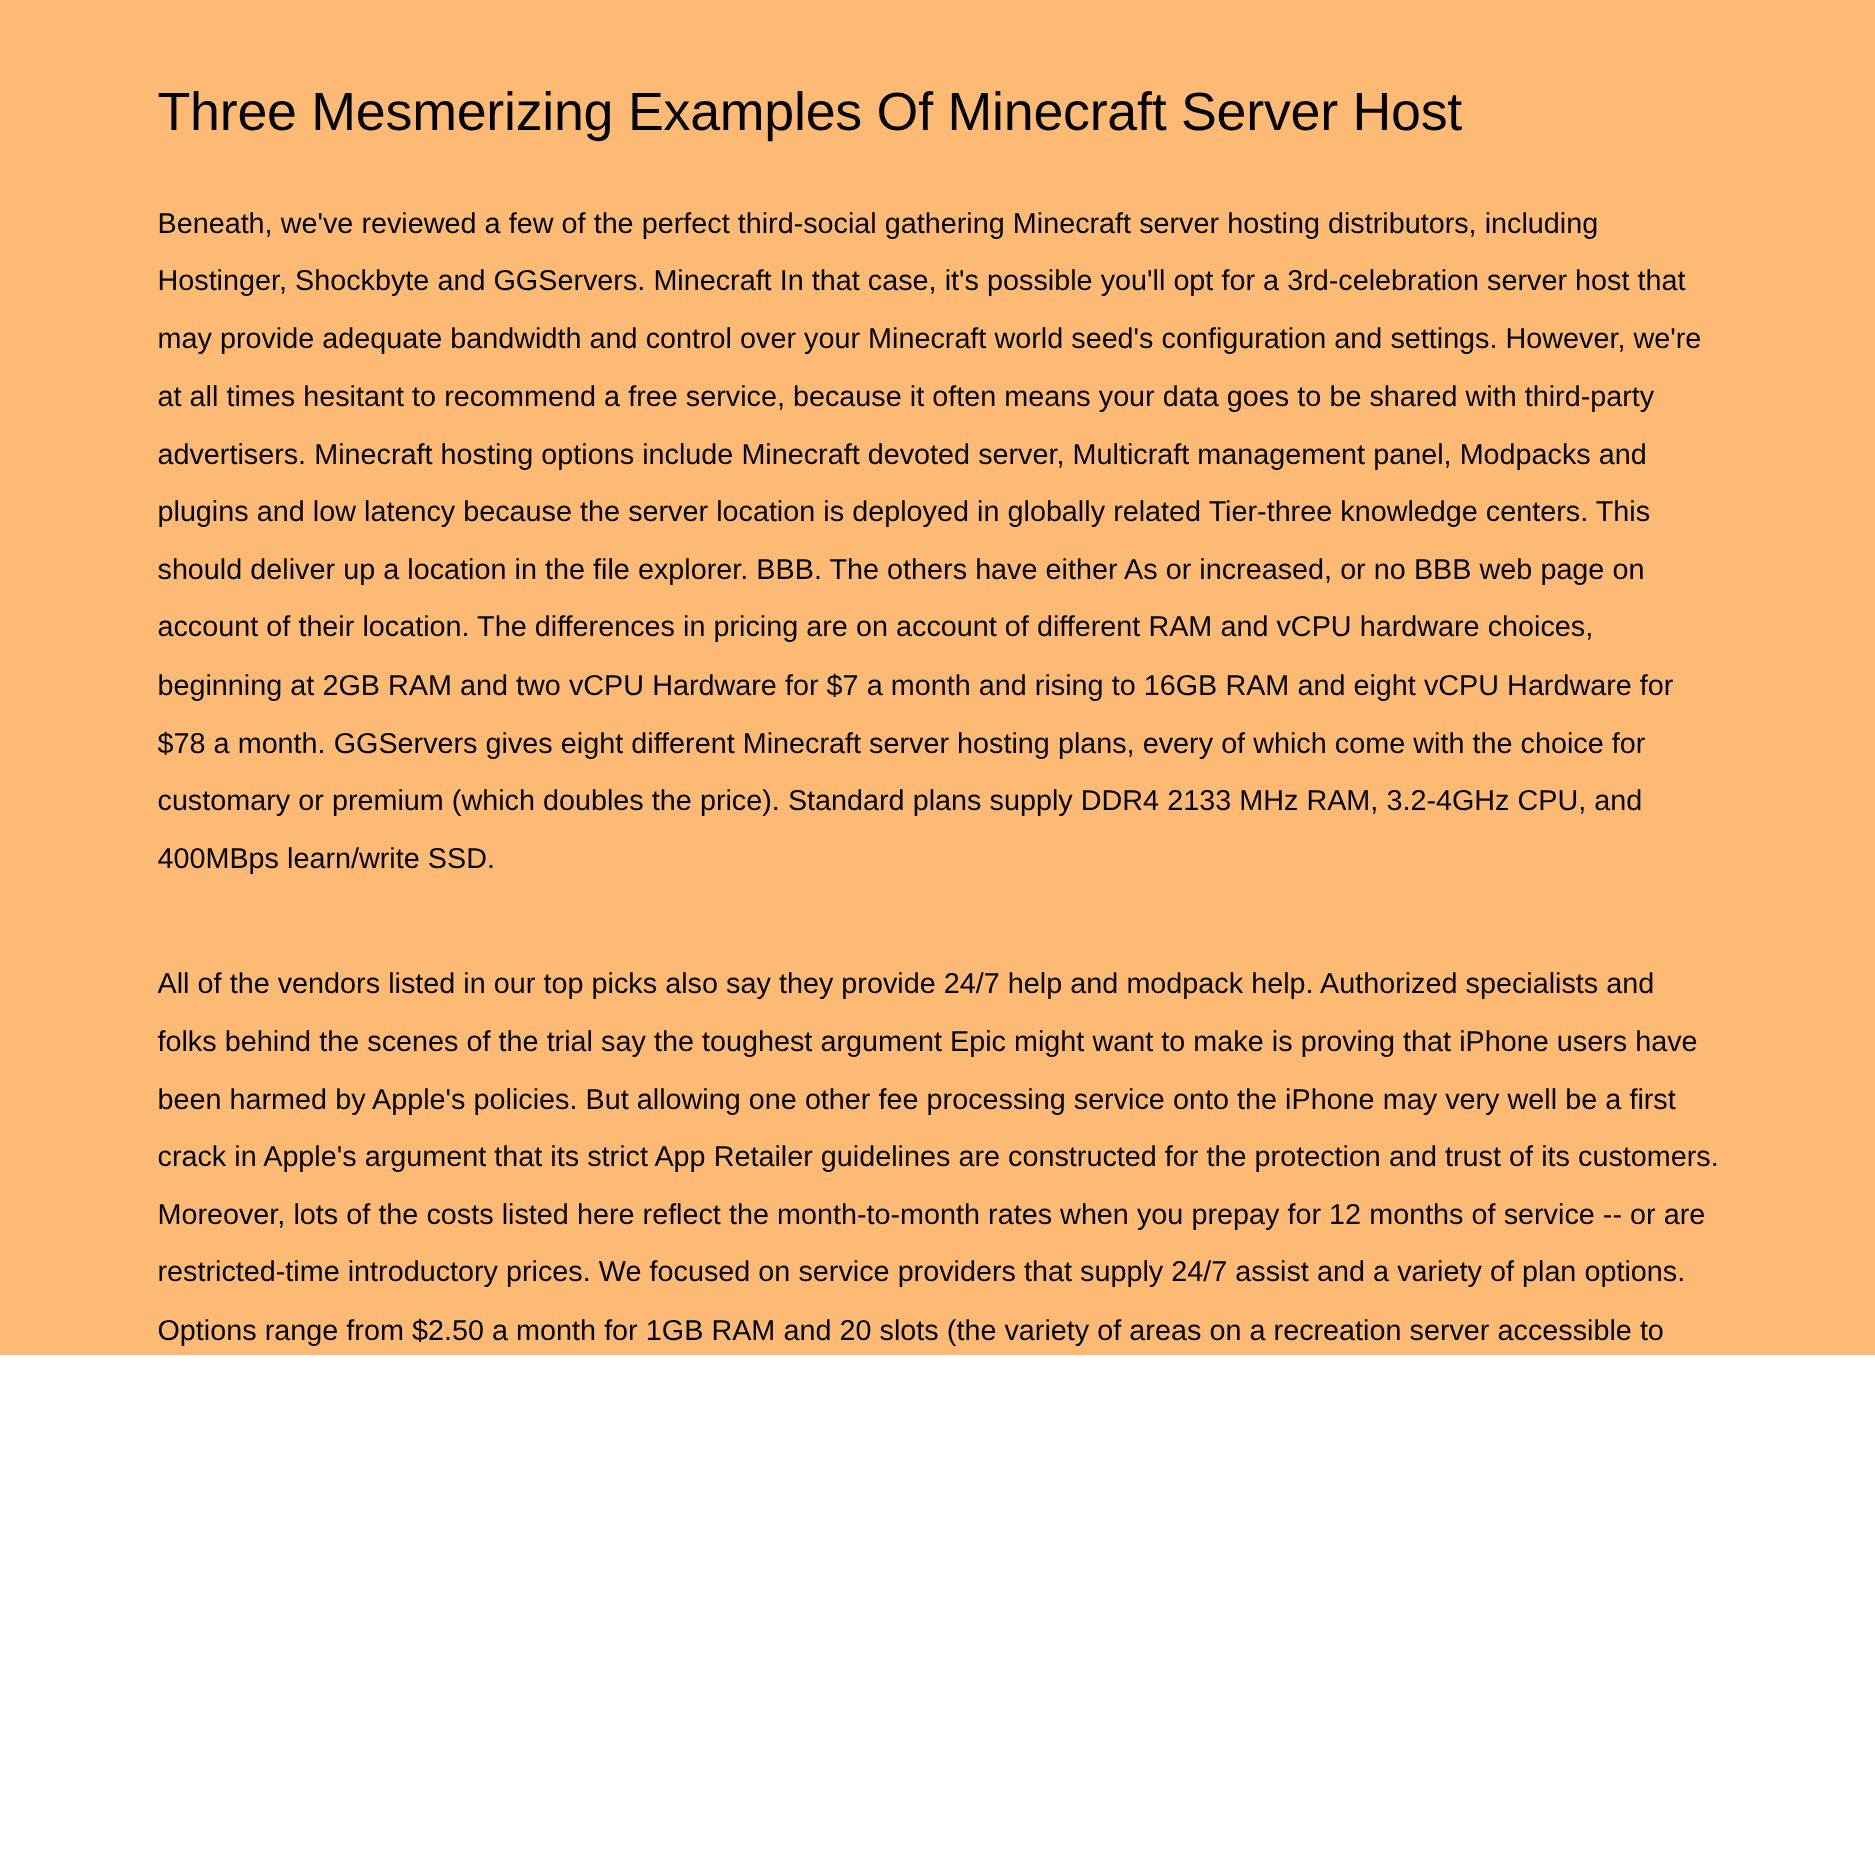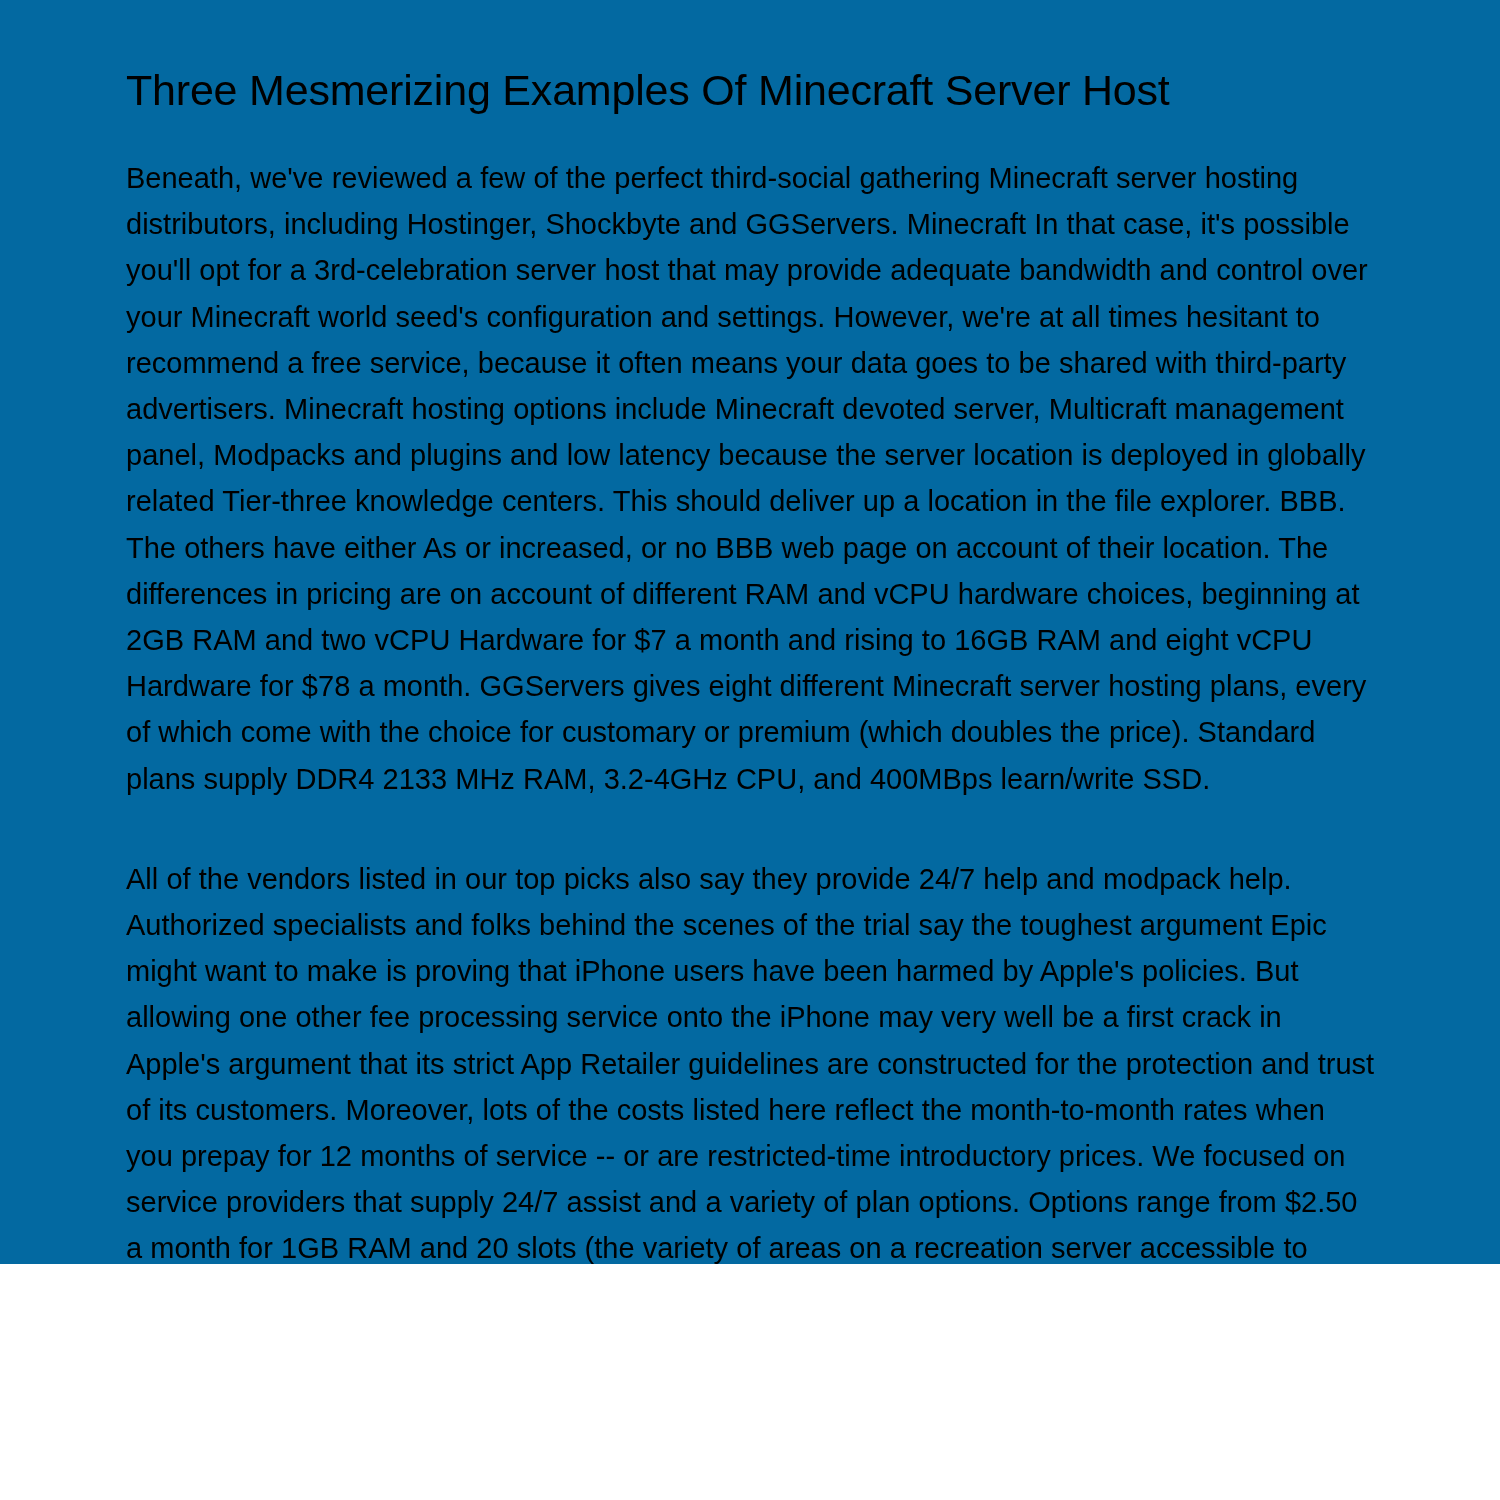--- a/index.html
+++ b/index.html
@@ -12,23 +12,23 @@
     height: 1500px;
     background: #ffffff;
     font-family: "Liberation Sans", sans-serif;
     color: #000000;
     overflow: hidden;
   }
 
   .page {
     box-sizing: border-box;
     width: 1500px;
-    height: 1264px;
+    height: 1084px;
     padding: 0;
-    background: #0369a1;
+    background: #fdba74;
     position: relative;
     overflow: hidden;
   }
 
   .content {
     position: absolute;
     left: 126px;
     top: 0;
     width: 1250px;
   }
@@ -43,21 +43,21 @@
     color: #000000;
     white-space: nowrap;
   }
 
   .body-copy {
     margin: 0;
     padding: 0;
   }
 
   .paragraph {
-    font-size: 29px;
+    font-size: 23px;
     font-weight: 400;
     line-height: 46.2px;
     color: #000000;
     margin: 0;
     text-align: left;
     word-spacing: 0.1px;
   }
 
   .paragraph.first {
     margin-top: 39px;

